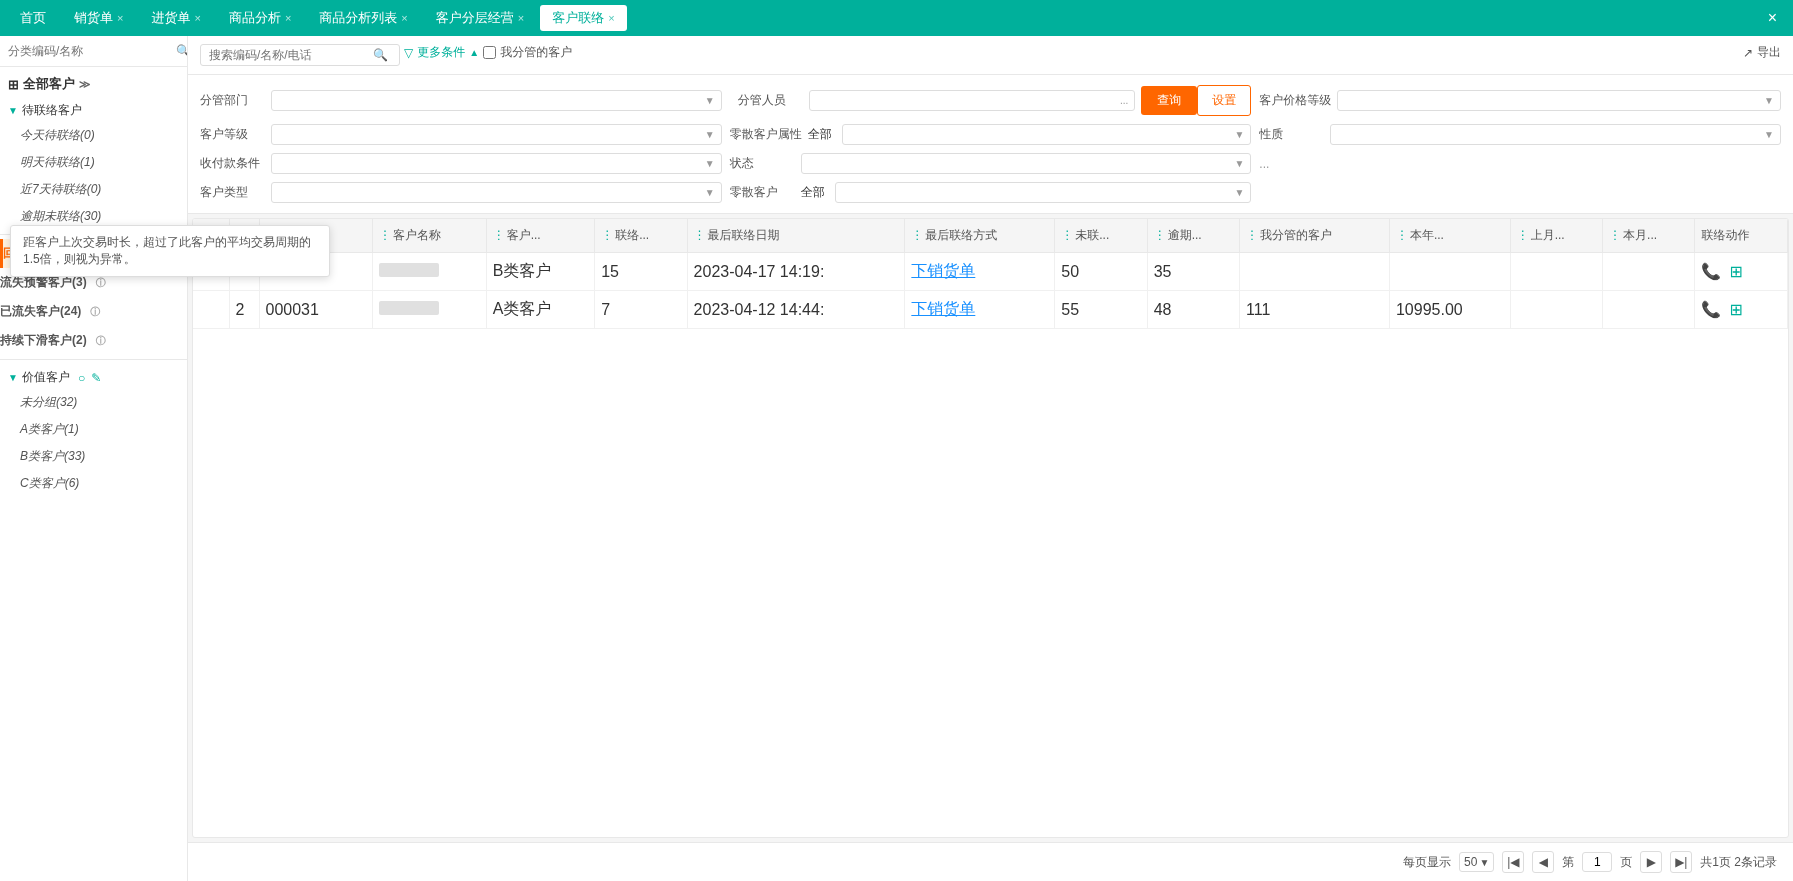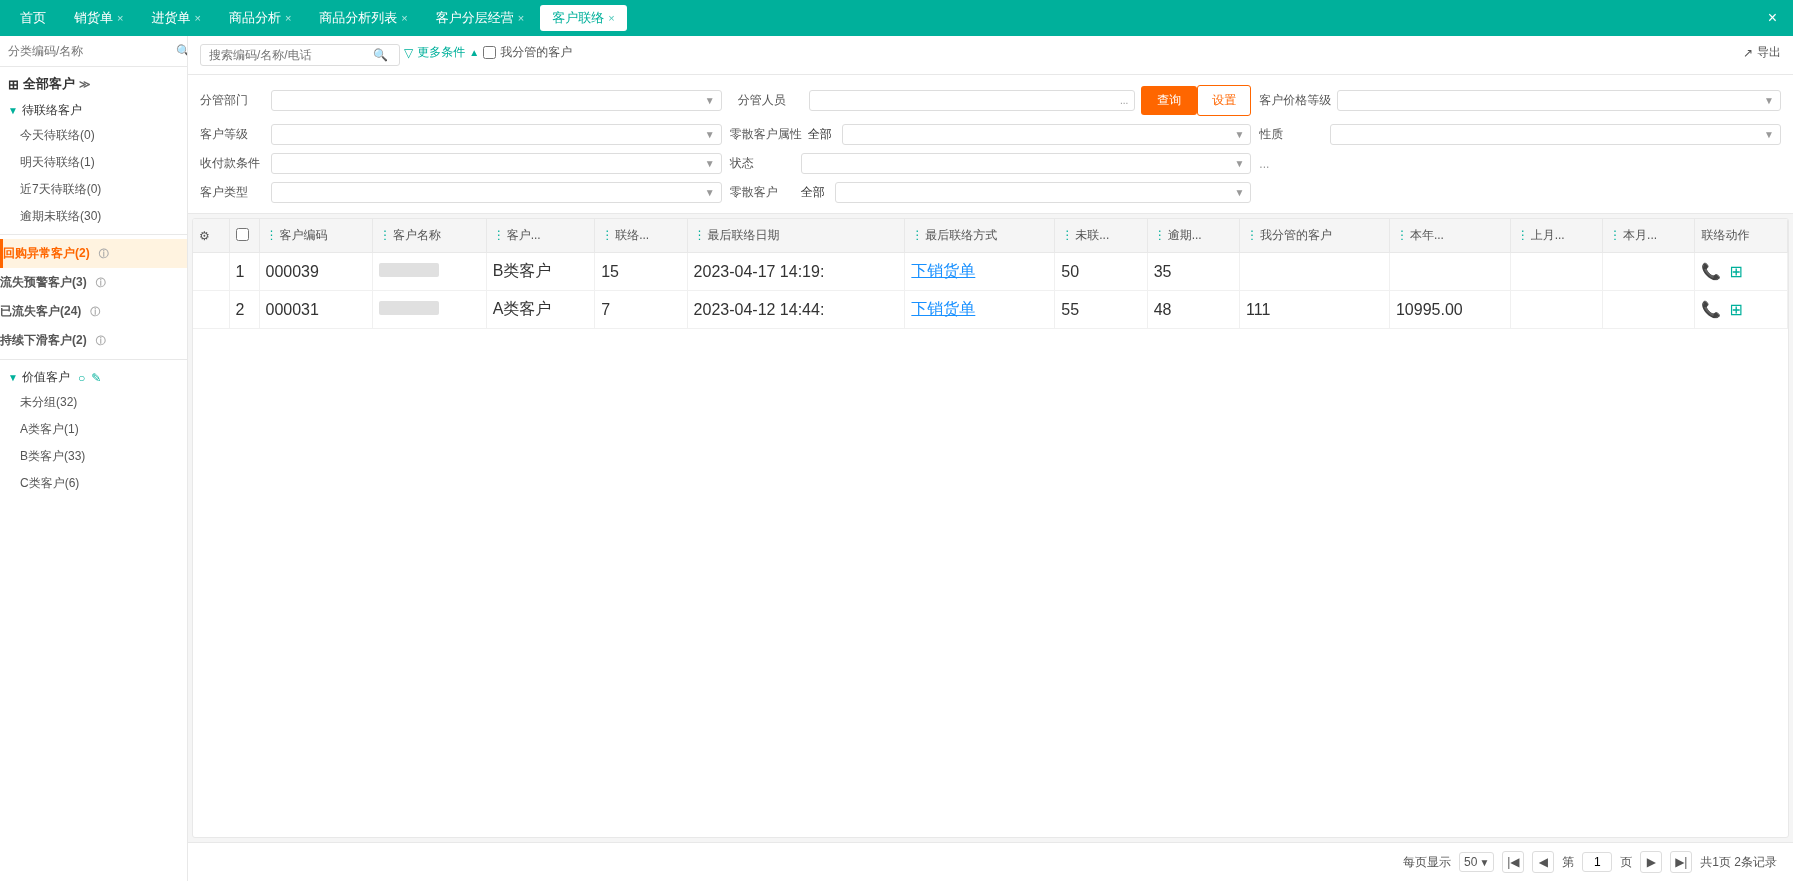--- a/index.html
+++ b/index.html
@@ -114,20 +114,21 @@
       align-items: center;
       gap: 4px;
       cursor: pointer;
     }
     .sidebar-group-header .triangle { color: #00b09b; font-size: 10px; }
     .sidebar-sub-item {
       padding: 5px 8px 5px 20px;
       cursor: pointer;
       color: #555;
       font-size: 12px;
+      font-style: italic;
     }
 
     .sidebar-divider {
       height: 1px;
       background: #e8e8e8;
       margin: 4px 0;
     }
 
     
     .right-content {
@@ -585,20 +586,23 @@
       <div class="filter-row">
         <span class="filter-label">零散客户</span>
         <span style="font-size:12px;color:#333;margin-right:4px;">全部</span>
         <div class="filter-select" style="flex:1;">
           <span></span>
             <span class="caret">▼</span>
         </div>
       </div>
     </div>
 
+    <div class="tooltip-popup">
+      <span>距客户上次交易时长，超过了此客户的平均交易周期的1.5倍，则视为异常。</span>
+    </div>
 
     <div class="table-section">
       <table>
         <thead>
           <tr>
             <th style="width:36px;">
               <span class="settings-icon-sm">⚙</span>
             </th>
             <th style="width:30px;">
               <input type="checkbox" style="">

